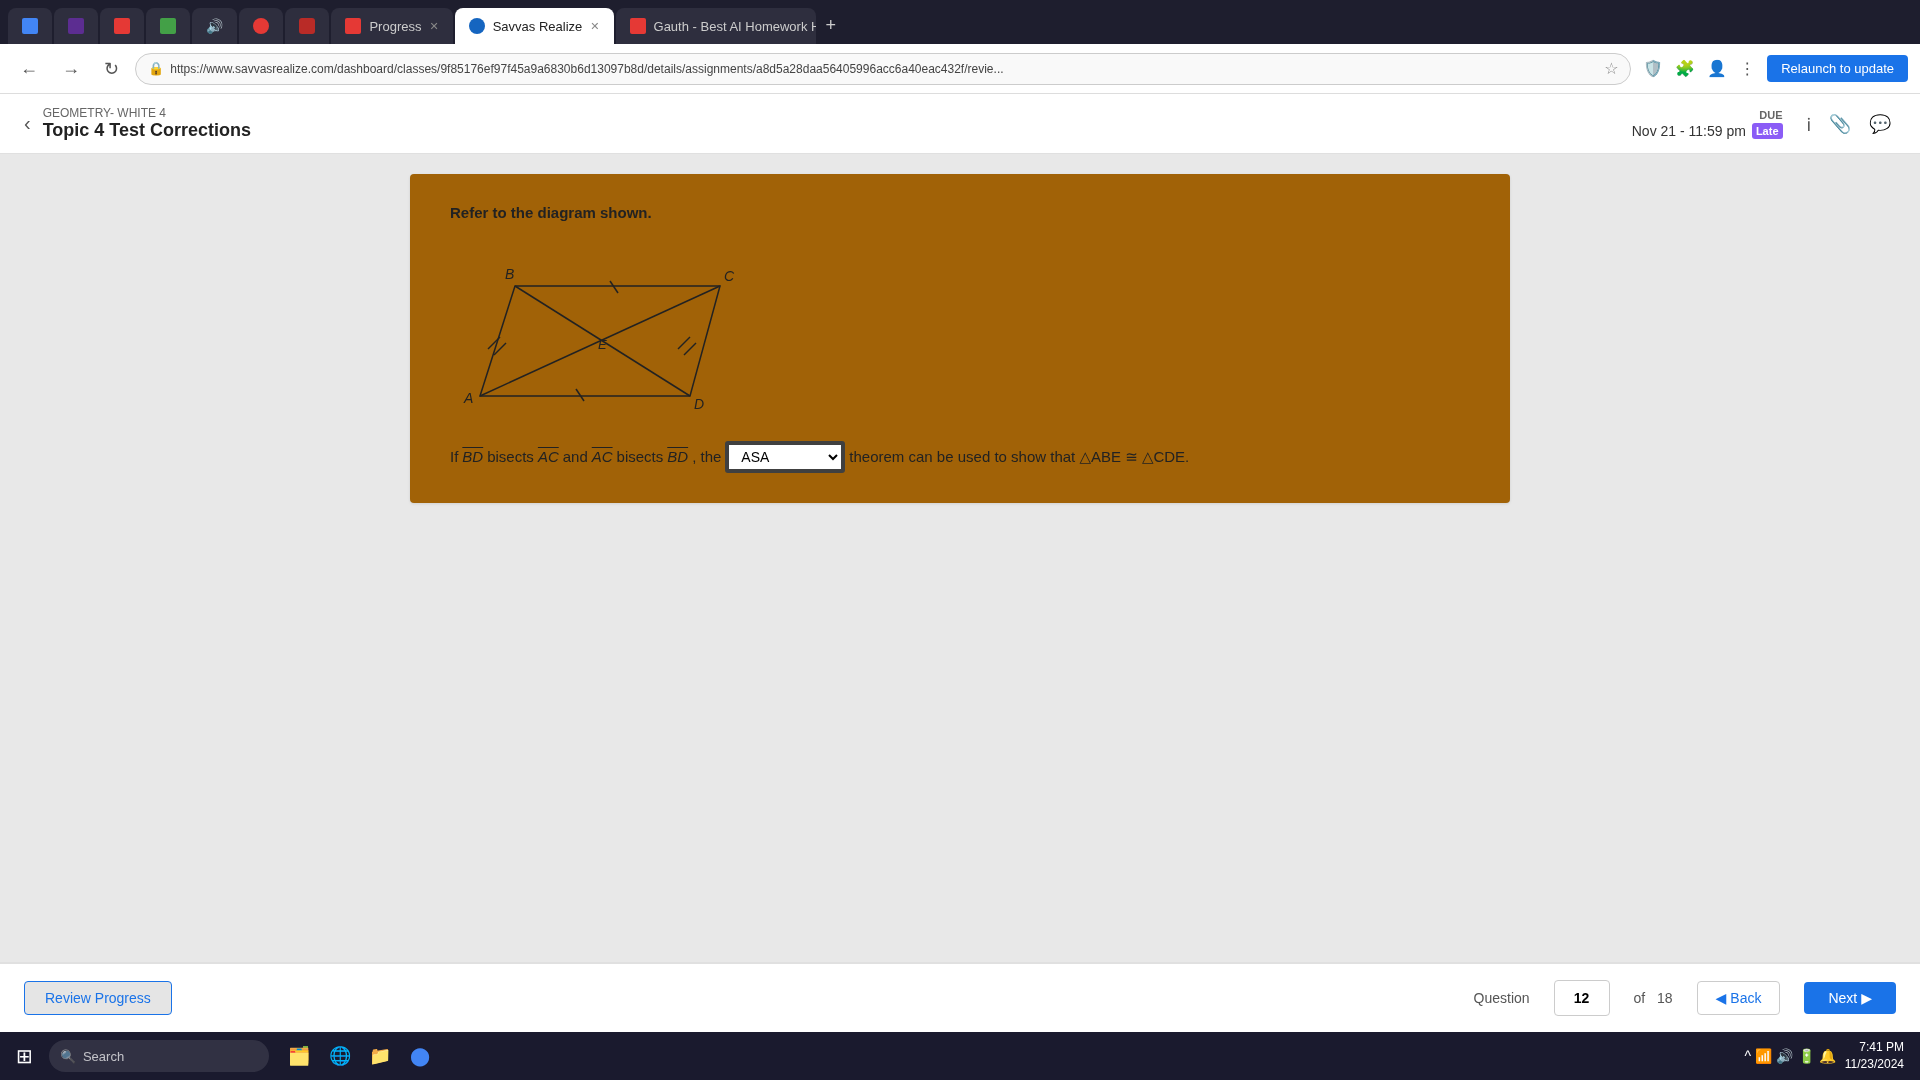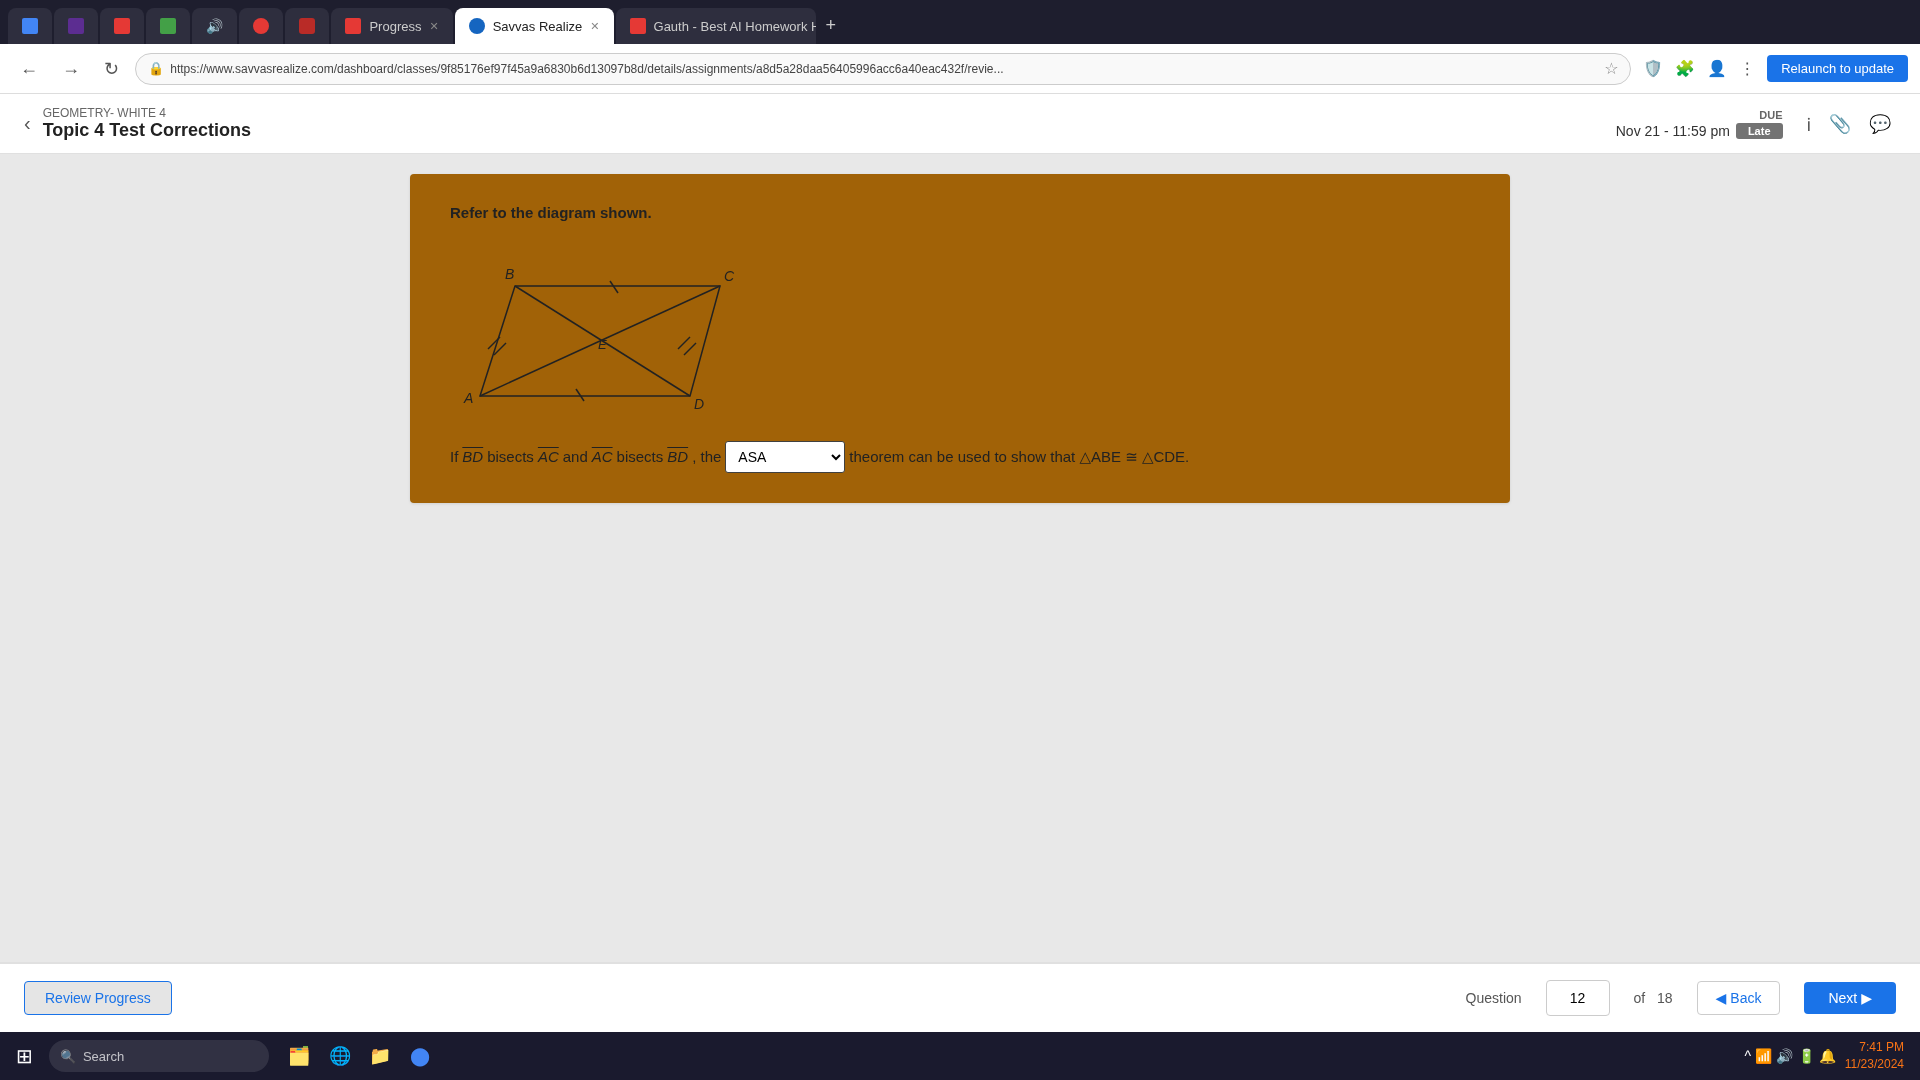--- a/index.html
+++ b/index.html
@@ -26,57 +26,57 @@
     .page-content { flex: 1; background: #f0f0f0; display: flex; flex-direction: column; overflow: hidden; }
 
     .assignment-header { background: #fff; padding: 12px 24px; display: flex; align-items: center; border-bottom: 1px solid #e0e0e0; }
     .back-btn { background: none; border: none; font-size: 20px; cursor: pointer; color: #555; margin-right: 12px; }
     .assignment-info { flex: 1; }
     .class-name { font-size: 12px; color: #666; font-weight: 400; }
     .assignment-title { font-size: 18px; font-weight: 600; color: #222; }
     .due-info { text-align: right; display: flex; flex-direction: column; align-items: flex-end; gap: 2px; }
     .due-label { font-size: 11px; color: #666; text-transform: uppercase; font-weight: 600; }
     .due-date { font-size: 14px; color: #333; display: flex; align-items: center; gap: 6px; }
-    .late-badge { background: #737373; color: white; font-size: 11px; padding: 2px 12px; border-radius: 3px; font-weight: 600; }
+    .late-badge { background: #8b5cf6; color: white; font-size: 11px; padding: 2px 4px; border-radius: 3px; font-weight: 600; }
     .header-actions { display: flex; gap: 10px; margin-left: 20px; }
     .header-action-btn { background: none; border: none; color: #555; font-size: 18px; cursor: pointer; padding: 4px; }
 
     .question-area { flex: 1; background: #e8e8e8; display: flex; align-items: flex-start; justify-content: center; padding: 20px; overflow-y: auto; }
     .question-card { background: #a16207; border-radius: 4px; padding: 30px 40px; max-width: 1100px; width: 100%; box-shadow: 0 1px 3px rgba(0,0,0,0.1); }
 
     .question-instruction { font-size: 15px; font-weight: 600; color: #222; margin-bottom: 20px; }
 
     .diagram-area { margin: 10px 0 20px 0; }
 
     .question-text { font-size: 15px; color: #222; line-height: 1.6; display: flex; align-items: center; flex-wrap: wrap; gap: 4px; }
     .overline { text-decoration: overline; font-style: italic; }
-    .dropdown-select { height: 32px; border: 1px solid #404040; border-radius: 3px; font-size: 14px; padding: 0 8px; background: white; cursor: pointer; min-width: 120px; }
+    .dropdown-select { height: 32px; border: 4px solid #404040; border-radius: 3px; font-size: 14px; padding: 0 8px; background: white; cursor: pointer; min-width: 120px; }
 
     
     .bottom-bar { background: #fff; height: 70px; display: flex; align-items: center; padding: 0 24px; border-top: 2px solid #e0e0e0; gap: 16px; }
     .review-progress-btn { border: 1px solid #1a73e8; color: #1a73e8; background: #e5e5e5; padding: 8px 20px; border-radius: 4px; font-size: 14px; cursor: pointer; font-weight: 500; }
     .spacer { flex: 1; }
     .question-nav { display: flex; align-items: center; gap: 24px; }
     .question-label { font-size: 14px; color: #555; }
-    .question-number-input { width: 64px; height: 36px; border: 1px solid #ccc; border-radius: 4px; text-align: center; font-size: 14px; }
+    .question-number-input { width: 56px; height: 36px; border: 1px solid #ccc; border-radius: 4px; text-align: center; font-size: 14px; font-weight: bold; }
     .of-total { font-size: 14px; color: #555; }
     .back-nav-btn { border: 1px solid #ccc; background: white; color: #1a73e8; padding: 8px 18px; border-radius: 4px; font-size: 14px; cursor: pointer; display: flex; align-items: center; gap: 4px; }
     .next-nav-btn { background: #1a73e8; color: white; border: none; padding: 8px 24px; border-radius: 4px; font-size: 14px; cursor: pointer; display: flex; align-items: center; gap: 4px; font-weight: 500; }
 
     
     .taskbar { background: #1a1a2e; height: 48px; display: flex; align-items: center; padding: 0 8px; gap: 4px; }
     .taskbar-start { background: none; border: none; color: white; font-size: 20px; cursor: pointer; padding: 4px 8px; }
     .taskbar-search { background: rgba(255,255,255,0.1); border: none; border-radius: 20px; height: 32px; padding: 0 12px; display: flex; align-items: center; gap: 6px; margin: 0 4px; min-width: 220px; }
     .taskbar-search input { background: none; border: none; color: white; font-size: 13px; outline: none; width: 140px; }
     .taskbar-search input::placeholder { color: rgba(255,255,255,0.7); }
     .taskbar-icons { display: flex; gap: 2px; margin-left: 4px; }
     .taskbar-app { background: none; border: none; color: white; font-size: 18px; cursor: pointer; padding: 4px 8px; border-radius: 4px; }
     .taskbar-spacer { flex: 1; }
     .taskbar-right { display: flex; align-items: center; gap: 8px; padding-right: 8px; }
-    .taskbar-time { color: #f97316; font-size: 12px; text-align: right; line-height: 1.4; }
+    .taskbar-time { color: #ffffff; font-size: 12px; text-align: right; line-height: 1.4; }
     .sys-icons { display: flex; gap: 4px; color: white; font-size: 14px; }
 
     
     .diagram-svg { display: block; }
 
     
     .tab-favicon { width: 16px; height: 16px; border-radius: 2px; display: inline-block; flex-shrink: 0; }
   </style>
 </head>
 <body>

